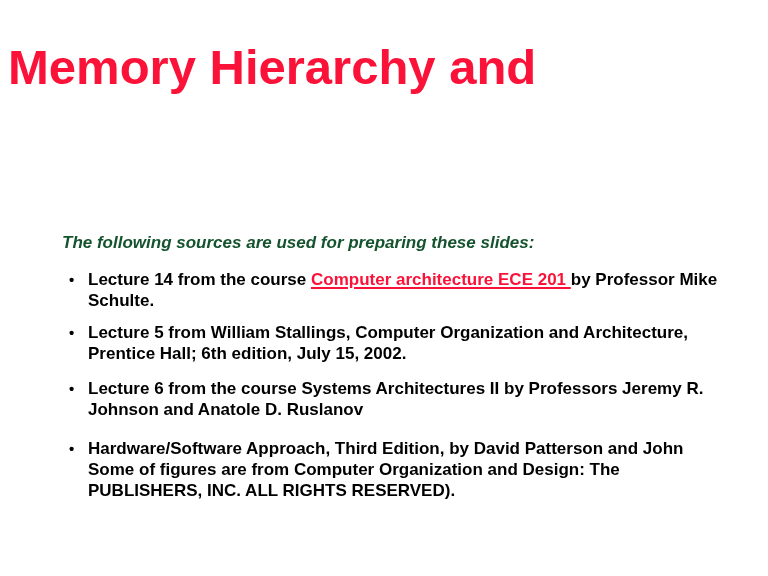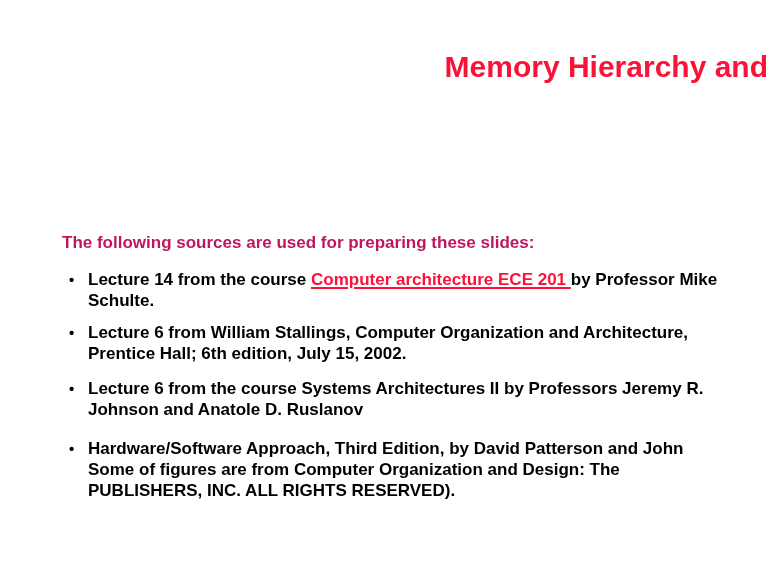--- a/index.html
+++ b/index.html
@@ -13,24 +13,24 @@
     height: 576px;
     background: #ffffff;
     overflow: hidden;
     font-family: "Liberation Sans", "DejaVu Sans", sans-serif;
     font-weight: 700;
     color: #000000;
   }
   .title {
     position: absolute;
     top: 45px;
-    left: 0;
+    left: 8px;
     right: 0;
-    text-align: right;
-    font-size: 30px;
+    text-align: left;
+    font-size: 49px;
     line-height: 44px;
     font-weight: 700;
   }
   .intro {
     position: absolute;
     top: 232px;
     left: 62px;
     font-size: 17px;
     line-height: 21px;
     white-space: nowrap;
@@ -68,31 +68,31 @@
   .seg-italic { }
 </style>
 </head>
 <body style="background: rgb(255, 255, 255);">
 
 <div class="slide" style="background: rgb(255, 255, 255);">
   <div class="title" style="color: rgb(250, 18, 57);">
     <div>Memory Hierarchy and</div>
   </div>
 
-  <div class="intro" style="color: #be185d;">The following sources are used for preparing these slides:</div>
+  <div class="intro" style="color: #14532d; font-style: italic;">The following sources are used for preparing these slides:</div>
 
   <ul class="bullets">
       <li>
         <span class="marker">•</span>
         <div class="line"><span>Lecture 14 from the course </span><span class="seg-link" style="color: rgb(250, 18, 57); text-decoration-color: rgb(250, 18, 57);">Computer architecture ECE 201 </span><span>by Professor Mike</span></div>
         <div class="line"><span>Schulte.</span></div>
       </li>
       <li>
         <span class="marker">•</span>
-        <div class="line"><span>Lecture 6 from William Stallings, </span><span class="seg-italic">Computer Organization and Architecture</span><span>,</span></div>
+        <div class="line"><span>Lecture 5 from William Stallings, </span><span class="seg-italic">Computer Organization and Architecture</span><span>,</span></div>
         <div class="line"><span>Prentice Hall; 6th edition, July 15, 2002.</span></div>
       </li>
       <li>
         <span class="marker">•</span>
         <div class="line"><span>Lecture 6 from the course Systems Architectures II by Professors Jeremy R.</span></div>
         <div class="line"><span>Johnson and Anatole D. Ruslanov</span></div>
       </li>
       <li>
         <span class="marker">•</span>
         <div class="line"><span>Hardware/Software Approach, Third Edition, by David Patterson and John</span></div>

